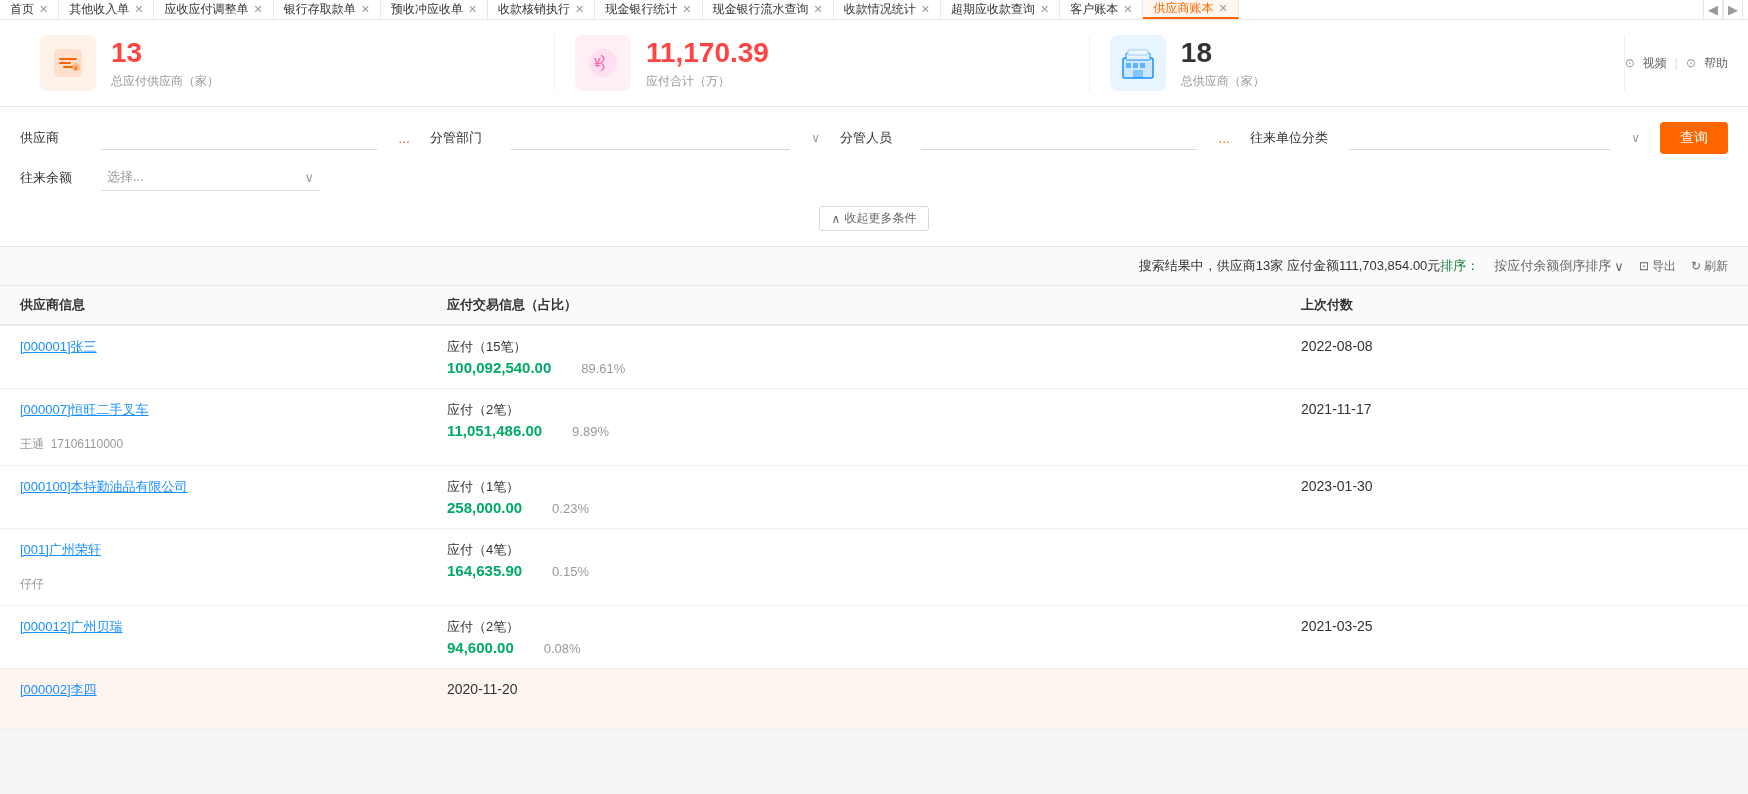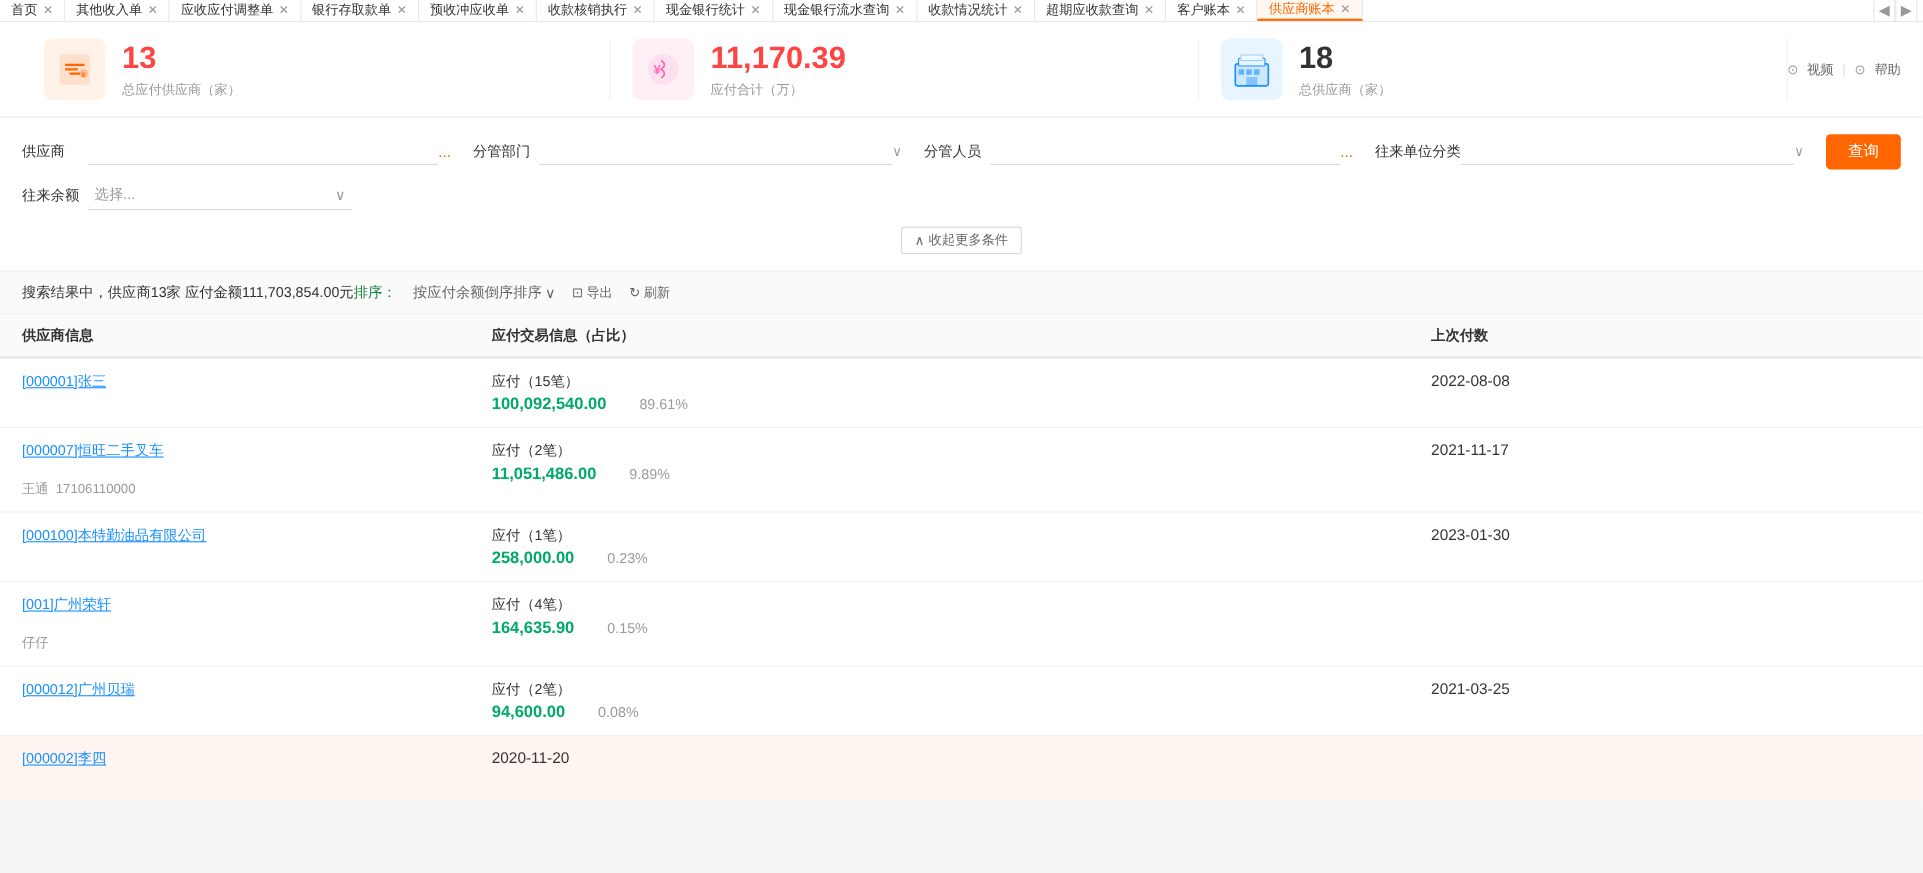--- a/index.html
+++ b/index.html
@@ -109,21 +109,21 @@
     }
     .filter-row {
       display: flex;
       align-items: center;
       gap: 20px;
       margin-bottom: 10px;
     }
     .filter-item {
       display: flex;
       align-items: center;
-      gap: 0;
+      gap: 21px;
       flex: 1;
     }
     .filter-label {
       font-size: 13px;
       color: #333;
       white-space: nowrap;
       min-width: 60px;
     }
     .filter-input {
       flex: 1;
@@ -174,21 +174,21 @@
       border: 1px solid #d9d9d9;
       border-radius: 3px;
       padding: 3px 12px;
       background: #fff;
     }
 
     
     .result-summary {
       display: flex;
       align-items: center;
-      justify-content: flex-start;
+      justify-content: flex-end;
       padding: 10px 20px;
       background: #fafafa;
       border-bottom: 1px solid #e8e8e8;
       font-size: 13px;
     }
     .result-text { color: #333; }
     .result-actions {
       display: flex;
       align-items: center;
       gap: 15px;

